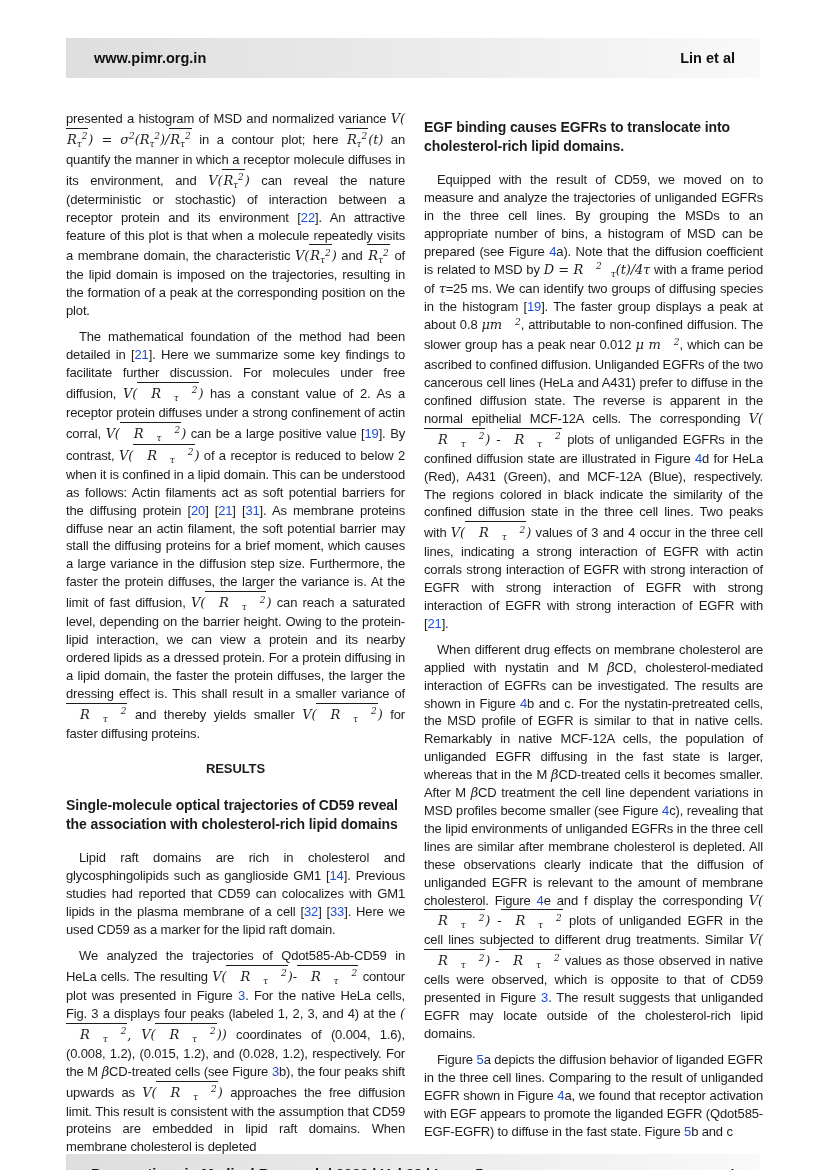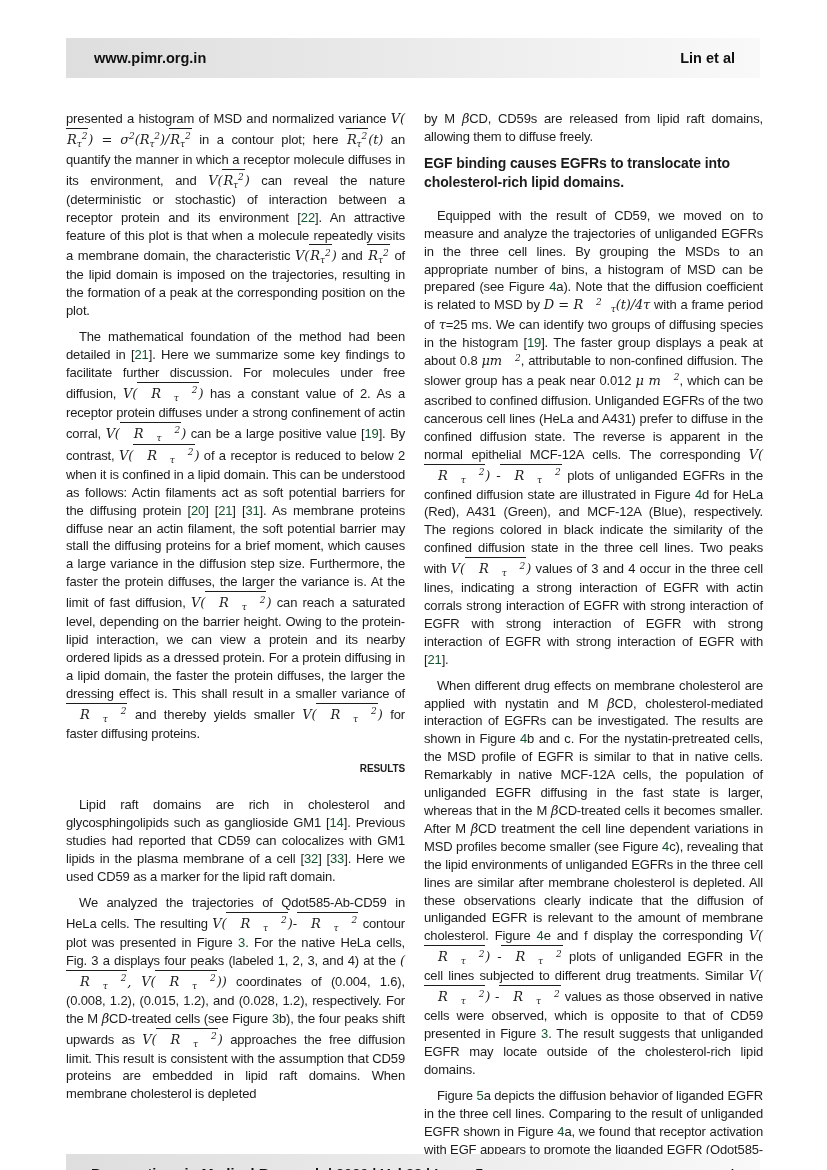--- a/index.html
+++ b/index.html
@@ -23,61 +23,61 @@
     position:absolute; left:66px; top:110px; width:697px;
     display:flex; gap:19px;
   }
   .col {
     width:339px; font-size:13px; line-height:17.9px;
     letter-spacing:-0.15px; text-align:justify;
   }
   p { margin:0 0 8px 0; }
   p.indent { text-indent:13px; }
   h1.h-results {
-    font-size:10px; font-weight:bold; margin:17px 0 19px 0;
-    text-align:right; letter-spacing:-0.1px;
+    font-size:13px; font-weight:bold; margin:17px 0 19px 0;
+    text-align:center; letter-spacing:-0.1px;
   }
   h2.subhead {
     font-size:14px; font-weight:bold; line-height:19px;
     margin:8px 0 15px 0; text-align:left; letter-spacing:-0.1px;
   }
 
   
   .m   { font-family:"DejaVu Serif", serif; font-style:italic; }
   .msp, .msb, .msbt {
     font-family:"DejaVu Serif", serif; font-style:italic;
     font-size:9px; display:inline-block; letter-spacing:0;
   }
   .msp  { position:relative; top:-4.5px; }
   .msb  { position:relative; top:3px; }
   .msbt { position:relative; top:3px; margin-left:-4px; }
   .ol {
     display:inline-block; border-top:1.3px solid #1c1c1c;
     padding:2px 1px 0 1px; line-height:17px; vertical-align:baseline;
   }
-  .link { color:#14532d; }
+  .link { color:#1d4ed8; }
 </style>
 </head>
 <body>
 
 <div class="bar header">
   <span>www.pimr.org.in</span>
   <span>Lin et al</span>
 </div>
 
 <div class="columns">
   <div class="col">
     <p><span>presented a histogram of MSD and normalized variance </span><span class="m">V(</span><span class="ol"><span class="m">R</span><span class="msb">τ</span><span class="msp">2</span></span><span class="m">)</span><span class="m"> = </span><span class="m">σ</span><span class="msp">2</span><span class="m">(R</span><span class="msb">τ</span><span class="msp">2</span><span class="m">)/</span><span class="ol"><span class="m">R</span><span class="msb">τ</span><span class="msp">2</span></span><span> in a contour plot; here </span><span class="ol"><span class="m">R</span><span class="msb">τ</span><span class="msp">2</span></span><span class="m">(t)</span><span> an quantify the manner in which a receptor molecule diffuses in its environment, and </span><span class="m">V(</span><span class="ol"><span class="m">R</span><span class="msb">τ</span><span class="msp">2</span></span><span class="m">)</span><span> can reveal the nature (deterministic or stochastic) of interaction between a receptor protein and its environment [</span><span class="link">22</span><span>].  An attractive feature of this plot is that when a molecule repeatedly visits a membrane domain, the characteristic </span><span class="m">V(</span><span class="ol"><span class="m">R</span><span class="msb">τ</span><span class="msp">2</span></span><span class="m">)</span><span> and </span><span class="ol"><span class="m">R</span><span class="msb">τ</span><span class="msp">2</span></span><span> of the lipid domain is imposed on the trajectories, resulting in the formation of a peak at the corresponding position on the plot.</span></p>
     <p class="indent"><span>The mathematical foundation of the method had been detailed in [</span><span class="link">21</span><span>].  Here we summarize some key findings to facilitate further discussion.  For molecules under free diffusion, </span><span class="m">V(</span><span class="ol"><span class="m">R</span><span class="msb">τ</span><span class="msp">2</span></span><span class="m">)</span><span> has a constant value of 2.  As a receptor protein diffuses under a strong confinement of actin corral, </span><span class="m">V(</span><span class="ol"><span class="m">R</span><span class="msb">τ</span><span class="msp">2</span></span><span class="m">)</span><span> can be a large positive value [</span><span class="link">19</span><span>].  By contrast, </span><span class="m">V(</span><span class="ol"><span class="m">R</span><span class="msb">τ</span><span class="msp">2</span></span><span class="m">)</span><span> of a receptor is reduced to below 2 when it is confined in a lipid domain.  This can be understood as follows:  Actin filaments act as soft potential barriers for the diffusing protein [</span><span class="link">20</span><span>] [</span><span class="link">21</span><span>] [</span><span class="link">31</span><span>].  As membrane proteins diffuse near an actin filament, the soft potential barrier may stall the diffusing proteins for a brief moment, which causes a large variance in the diffusion step size.  Furthermore, the faster the protein diffuses, the larger the variance is.  At the limit of fast diffusion, </span><span class="m">V(</span><span class="ol"><span class="m">R</span><span class="msb">τ</span><span class="msp">2</span></span><span class="m">)</span><span> can reach a saturated level, depending on the barrier height.  Owing to the protein-lipid interaction, we can view a protein and its nearby ordered lipids as a dressed protein.  For a protein diffusing in a lipid domain, the faster the protein diffuses, the larger the dressing effect is.  This shall result in a smaller variance of </span><span class="ol"><span class="m">R</span><span class="msb">τ</span><span class="msp">2</span></span><span> and thereby yields smaller </span><span class="m">V(</span><span class="ol"><span class="m">R</span><span class="msb">τ</span><span class="msp">2</span></span><span class="m">)</span><span> for faster diffusing proteins.</span></p>
     <h1 class="h-results">RESULTS</h1>
+    <h2 class="subhead">Single-molecule optical trajectories of CD59 reveal the association with cholesterol-rich lipid domains</h2>
     <p class="indent"><span>Lipid raft domains are rich in cholesterol and glycosphingolipids such as ganglioside GM1 [</span><span class="link">14</span><span>].  Previous studies had reported that CD59 can colocalizes with GM1 lipids in the plasma membrane of a cell [</span><span class="link">32</span><span>] [</span><span class="link">33</span><span>]. Here we used CD59 as a marker for the lipid raft domain.</span></p>
     <p class="indent"><span>We analyzed the trajectories of Qdot585-Ab-CD59 in HeLa cells. The resulting </span><span class="m">V(</span><span class="ol"><span class="m">R</span><span class="msb">τ</span><span class="msp">2</span></span><span class="m">)</span><span class="m">-</span><span class="ol"><span class="m">R</span><span class="msb">τ</span><span class="msp">2</span></span><span> contour plot was presented in Figure </span><span class="link">3</span><span>.  For the native HeLa cells, Fig. 3 a displays four peaks (labeled 1, 2, 3, and 4) at the </span><span class="m">(</span><span class="ol"><span class="m">R</span><span class="msb">τ</span><span class="msp">2</span></span><span class="m">, </span><span class="m">V(</span><span class="ol"><span class="m">R</span><span class="msb">τ</span><span class="msp">2</span></span><span class="m">)</span><span class="m">)</span><span> coordinates of (0.004, 1.6), (0.008, 1.2), (0.015, 1.2), and (0.028, 1.2), respectively.   For the M </span><span class="m">β</span><span>CD-treated cells (see Figure </span><span class="link">3</span><span>b), the four peaks shift upwards as </span><span class="m">V(</span><span class="ol"><span class="m">R</span><span class="msb">τ</span><span class="msp">2</span></span><span class="m">)</span><span> approaches the free diffusion limit. This result is consistent with the assumption that CD59 proteins are embedded in lipid raft domains. When membrane cholesterol is depleted</span></p>
   </div>
   <div class="col">
-    <p><span>by M </span><span class="m">β</span><span>CD, CD59s are released from lipid raft domains, allowing them to diffuse freely.</span></p>
     <h2 class="subhead">EGF binding causes EGFRs to translocate into cholesterol-rich lipid domains.</h2>
     <p class="indent"><span>Equipped with the result of CD59, we moved on to measure and analyze the trajectories of unliganded EGFRs in the three cell lines. By grouping the MSDs to an appropriate number of bins, a histogram of MSD can be prepared (see Figure </span><span class="link">4</span><span>a).  Note that the diffusion coefficient is related to MSD by </span><span class="m">D</span><span class="m"> = </span><span class="m">R</span><span class="msp">2</span><span class="msbt">τ</span><span class="m">(t)/4τ</span><span> with a frame period of </span><span class="m">τ</span><span>=25 ms.  We can identify two groups of diffusing species in the histogram [</span><span class="link">19</span><span>]. The faster group displays a peak at about 0.8 </span><span class="m">μm</span><span class="msp">2</span><span>, attributable to non-confined diffusion. The slower group has a peak near 0.012 </span><span class="m">μ m</span><span class="msp">2</span><span>, which can be ascribed to confined diffusion. Unliganded EGFRs of the two cancerous cell lines (HeLa and A431) prefer to diffuse in the confined diffusion state.   The reverse is apparent in the normal epithelial MCF-12A cells.  The corresponding </span><span class="m">V(</span><span class="ol"><span class="m">R</span><span class="msb">τ</span><span class="msp">2</span></span><span class="m">)</span><span class="m"> -</span><span class="ol"><span class="m">R</span><span class="msb">τ</span><span class="msp">2</span></span><span> plots of unliganded EGFRs in the confined diffusion state are illustrated in Figure </span><span class="link">4</span><span>d for HeLa (Red), A431 (Green), and MCF-12A (Blue), respectively.  The regions colored in black indicate the similarity of the confined diffusion state in the three cell lines.  Two peaks with </span><span class="m">V(</span><span class="ol"><span class="m">R</span><span class="msb">τ</span><span class="msp">2</span></span><span class="m">)</span><span> values of 3 and 4 occur in the three cell lines, indicating a strong interaction of EGFR with actin corrals strong interaction of EGFR with strong interaction of EGFR with strong interaction of EGFR with strong interaction of EGFR with strong interaction of EGFR with [</span><span class="link">21</span><span>].</span></p>
     <p class="indent"><span>When different drug effects on membrane cholesterol are applied with nystatin and M </span><span class="m">β</span><span>CD, cholesterol-mediated interaction of EGFRs can be investigated.  The results are shown in Figure </span><span class="link">4</span><span>b and c.   For the nystatin-pretreated cells, the MSD profile of EGFR is similar to that in native cells. Remarkably in native MCF-12A cells, the population of unliganded EGFR diffusing in the fast state is larger, whereas that in the M </span><span class="m">β</span><span>CD-treated cells it becomes smaller.  After M </span><span class="m">β</span><span>CD treatment the cell line dependent variations in MSD profiles become smaller (see Figure </span><span class="link">4</span><span>c), revealing that the lipid environments of unliganded EGFRs in the three cell lines are similar after membrane cholesterol is depleted. All these observations clearly indicate that the diffusion of unliganded EGFR is relevant to the amount of membrane cholesterol. Figure </span><span class="link">4</span><span>e and f display the corresponding </span><span class="m">V(</span><span class="ol"><span class="m">R</span><span class="msb">τ</span><span class="msp">2</span></span><span class="m">)</span><span class="m"> -</span><span class="ol"><span class="m">R</span><span class="msb">τ</span><span class="msp">2</span></span><span> plots of unliganded EGFR in the cell lines subjected to different drug treatments.   Similar </span><span class="m">V(</span><span class="ol"><span class="m">R</span><span class="msb">τ</span><span class="msp">2</span></span><span class="m">)</span><span class="m"> -</span><span class="ol"><span class="m">R</span><span class="msb">τ</span><span class="msp">2</span></span><span> values as those observed in native cells were observed, which is opposite to that of CD59 presented in Figure </span><span class="link">3</span><span>. The result suggests that unliganded EGFR may locate outside of the cholesterol-rich lipid domains.</span></p>
     <p class="indent"><span>Figure </span><span class="link">5</span><span>a depicts the diffusion behavior of liganded EGFR in the three cell lines. Comparing to the result of unliganded EGFR shown in Figure </span><span class="link">4</span><span>a, we found that receptor activation with EGF appears to promote the liganded EGFR (Qdot585-EGF-EGFR) to diffuse in the fast state.  Figure </span><span class="link">5</span><span>b and c</span></p>
   </div>
 </div>
 
 <div class="bar footer">
   <span>Perspectives in Medical Research |  2020 | Vol 38 | Issue 5</span>
   <span class="page-num">4</span>

